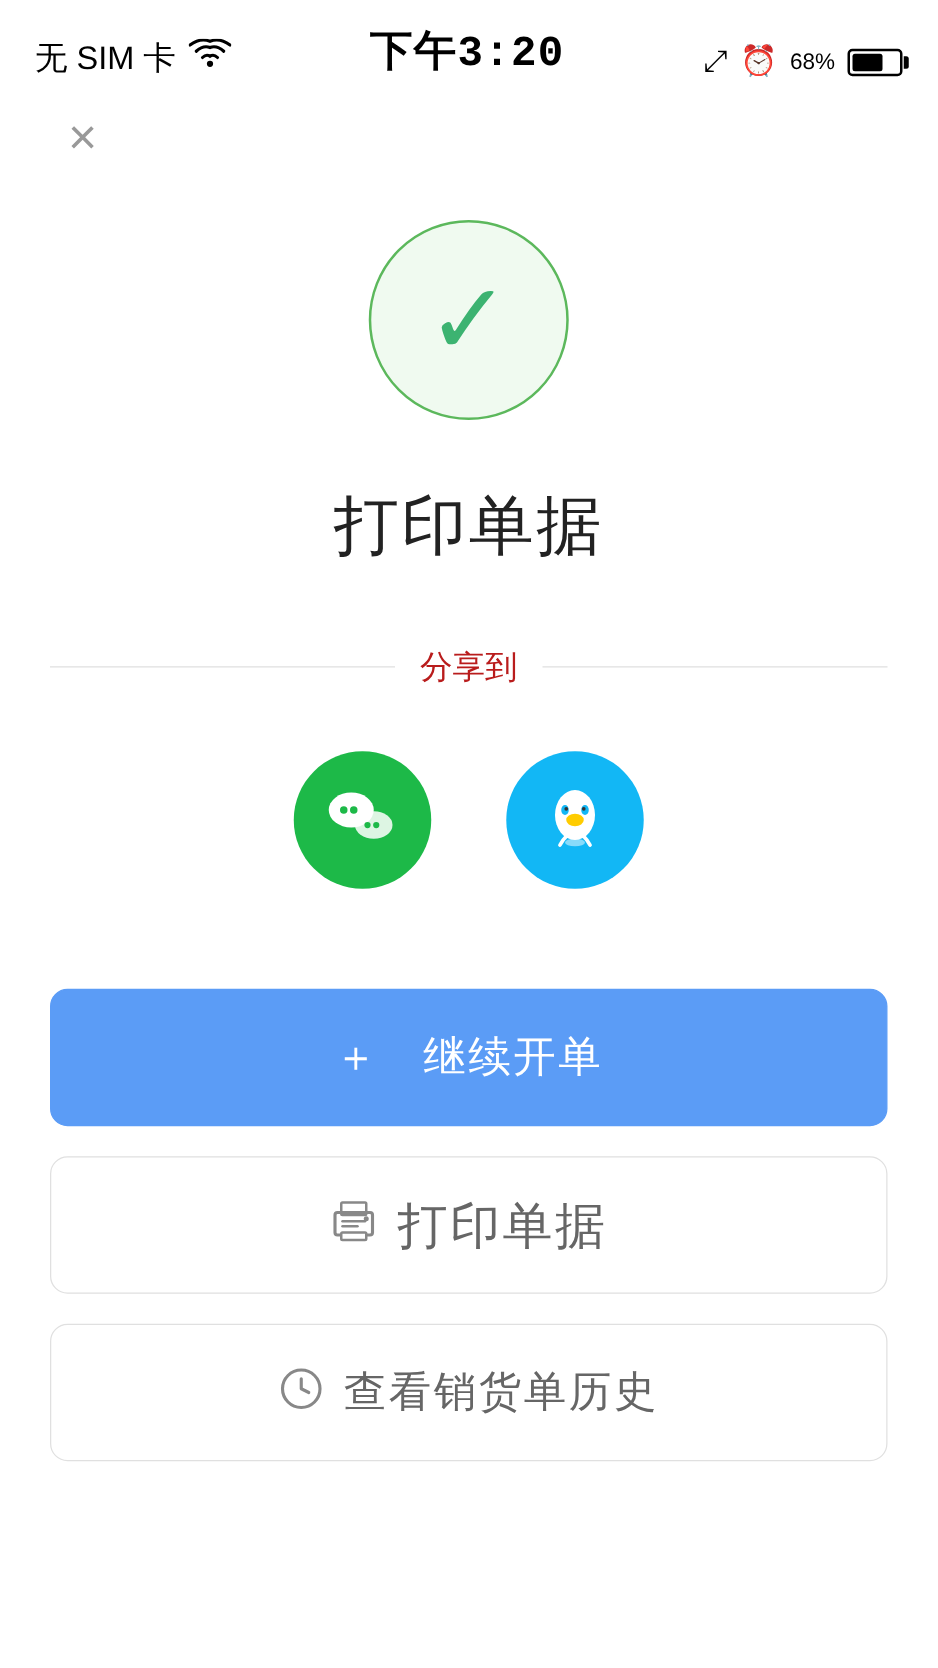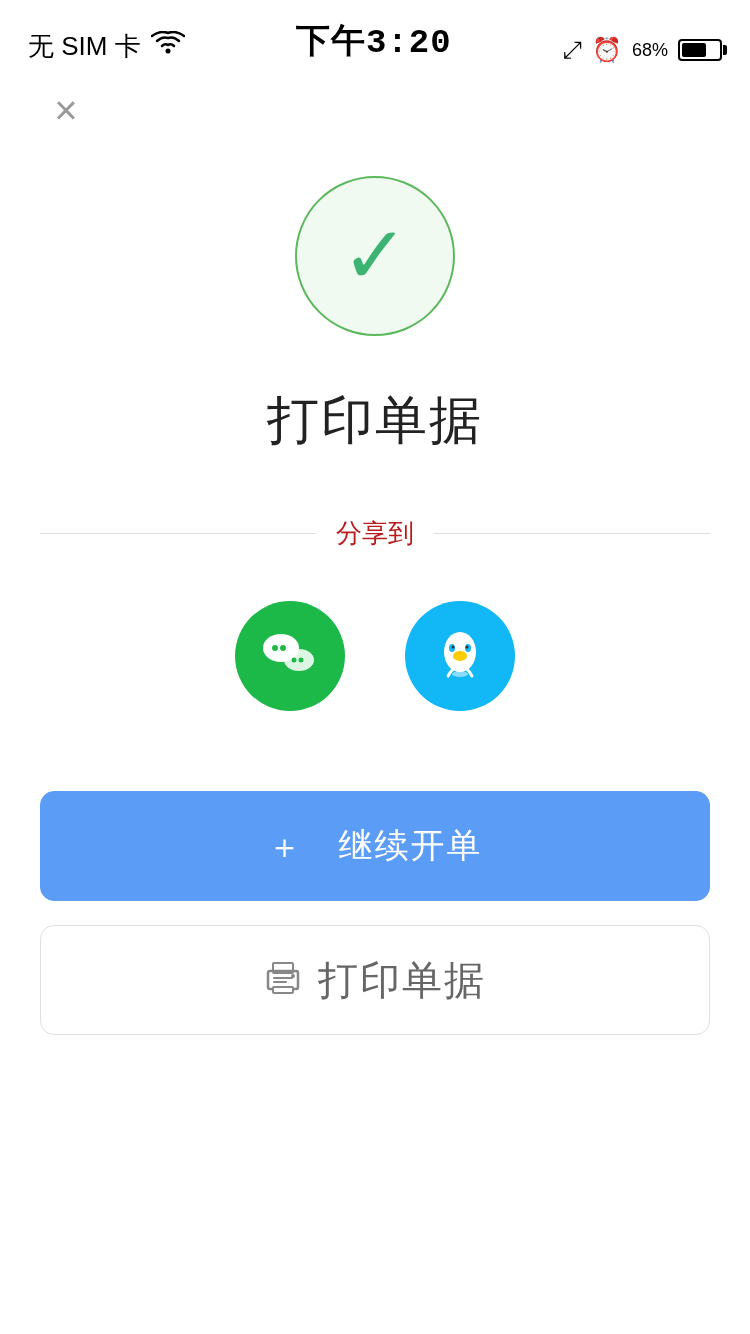--- a/index.html
+++ b/index.html
@@ -293,14 +293,23 @@
         <rect x="9" y="16" width="20" height="2" rx="1" fill="#888"></rect>
         <rect x="9" y="20" width="14" height="2" rx="1" fill="#888"></rect>
         <rect x="9" y="2" width="20" height="10" rx="1" stroke="#888" stroke-width="2" fill="none"></rect>
         <rect x="9" y="26" width="20" height="6" rx="1" stroke="#888" stroke-width="2" fill="white"></rect>
         <circle cx="29" cy="15" r="2" fill="#888"></circle>
       </svg>
     </span>
     <span style="font-size:40px; color:#666; letter-spacing:2px;">打印单据</span>
   </button>
 
+  <button class="action-btn action-btn-secondary">
+    <span class="action-btn-icon">
+      <svg width="36" height="36" viewBox="0 0 36 36" fill="none" xmlns="http://www.w3.org/2000/svg">
+        <circle cx="18" cy="18" r="15" stroke="#888" stroke-width="2.5" fill="none"></circle>
+        <polyline points="18,10 18,18 24,21" stroke="#888" stroke-width="2.5" stroke-linecap="round" stroke-linejoin="round" fill="none"></polyline>
+      </svg>
+    </span>
+    <span style="font-size:34px; color:#666; letter-spacing:2px;">查看销货单历史</span>
+  </button>
 
 </div>
 
 </body></html>

